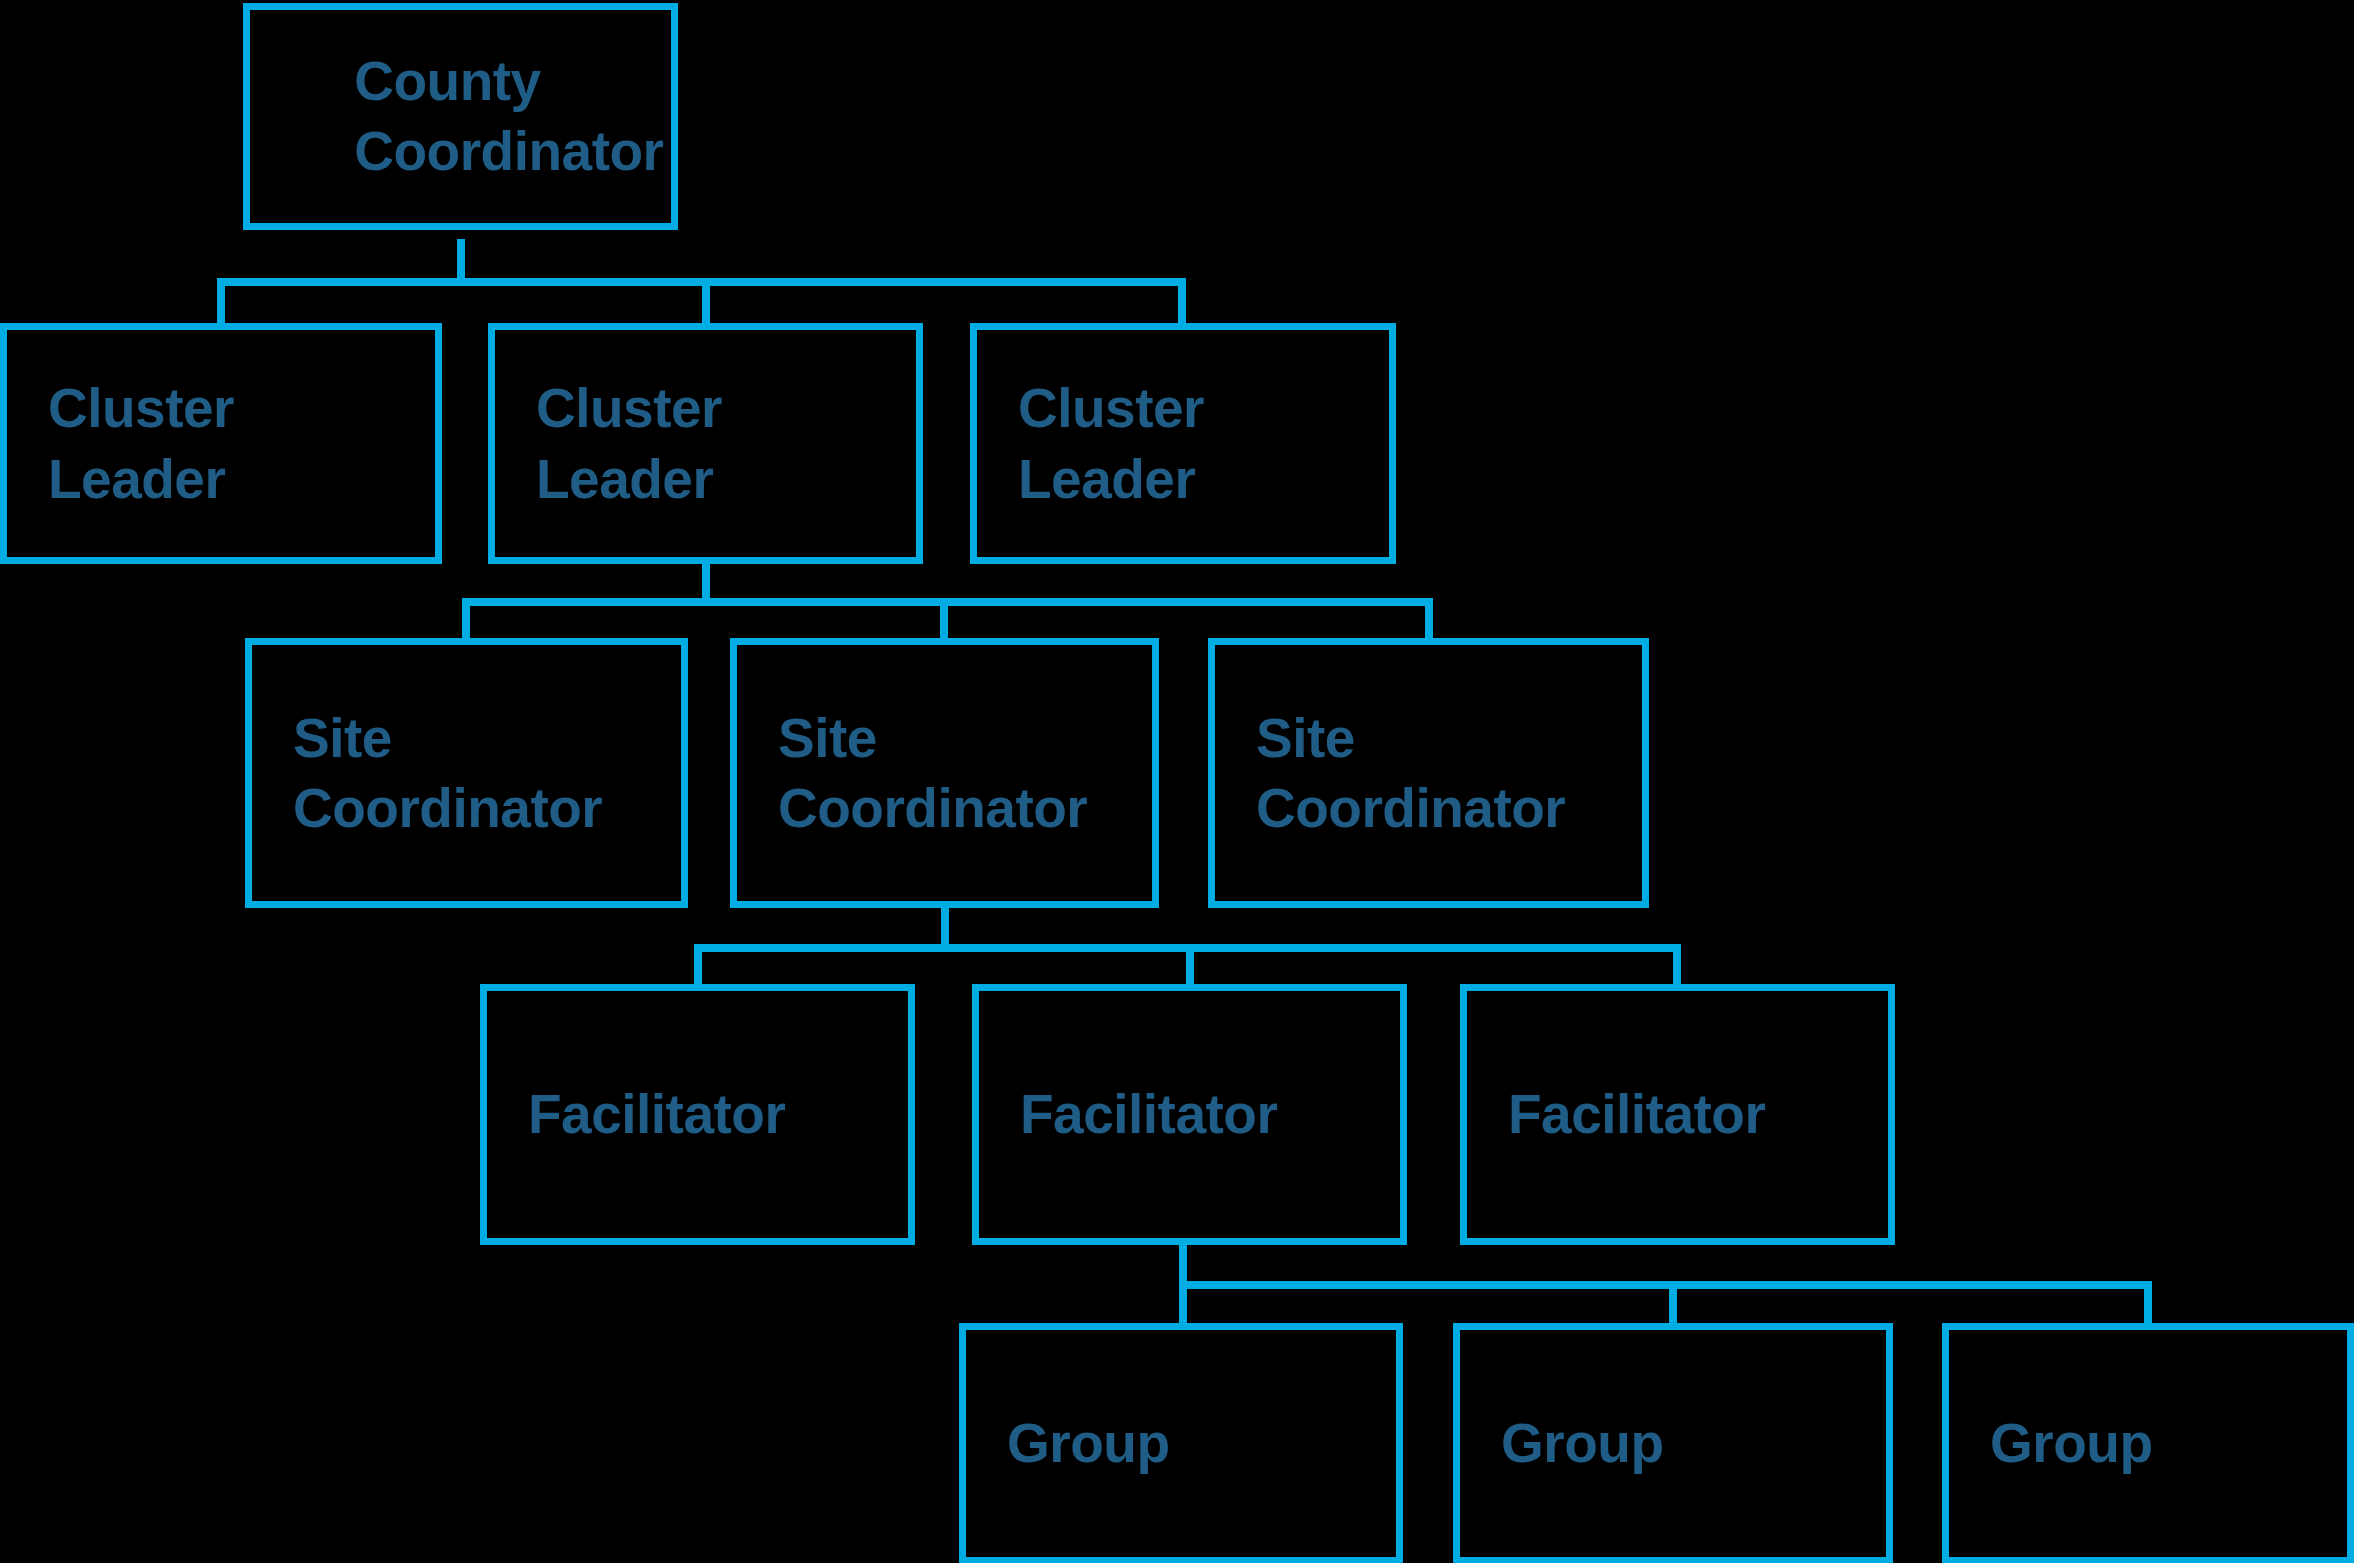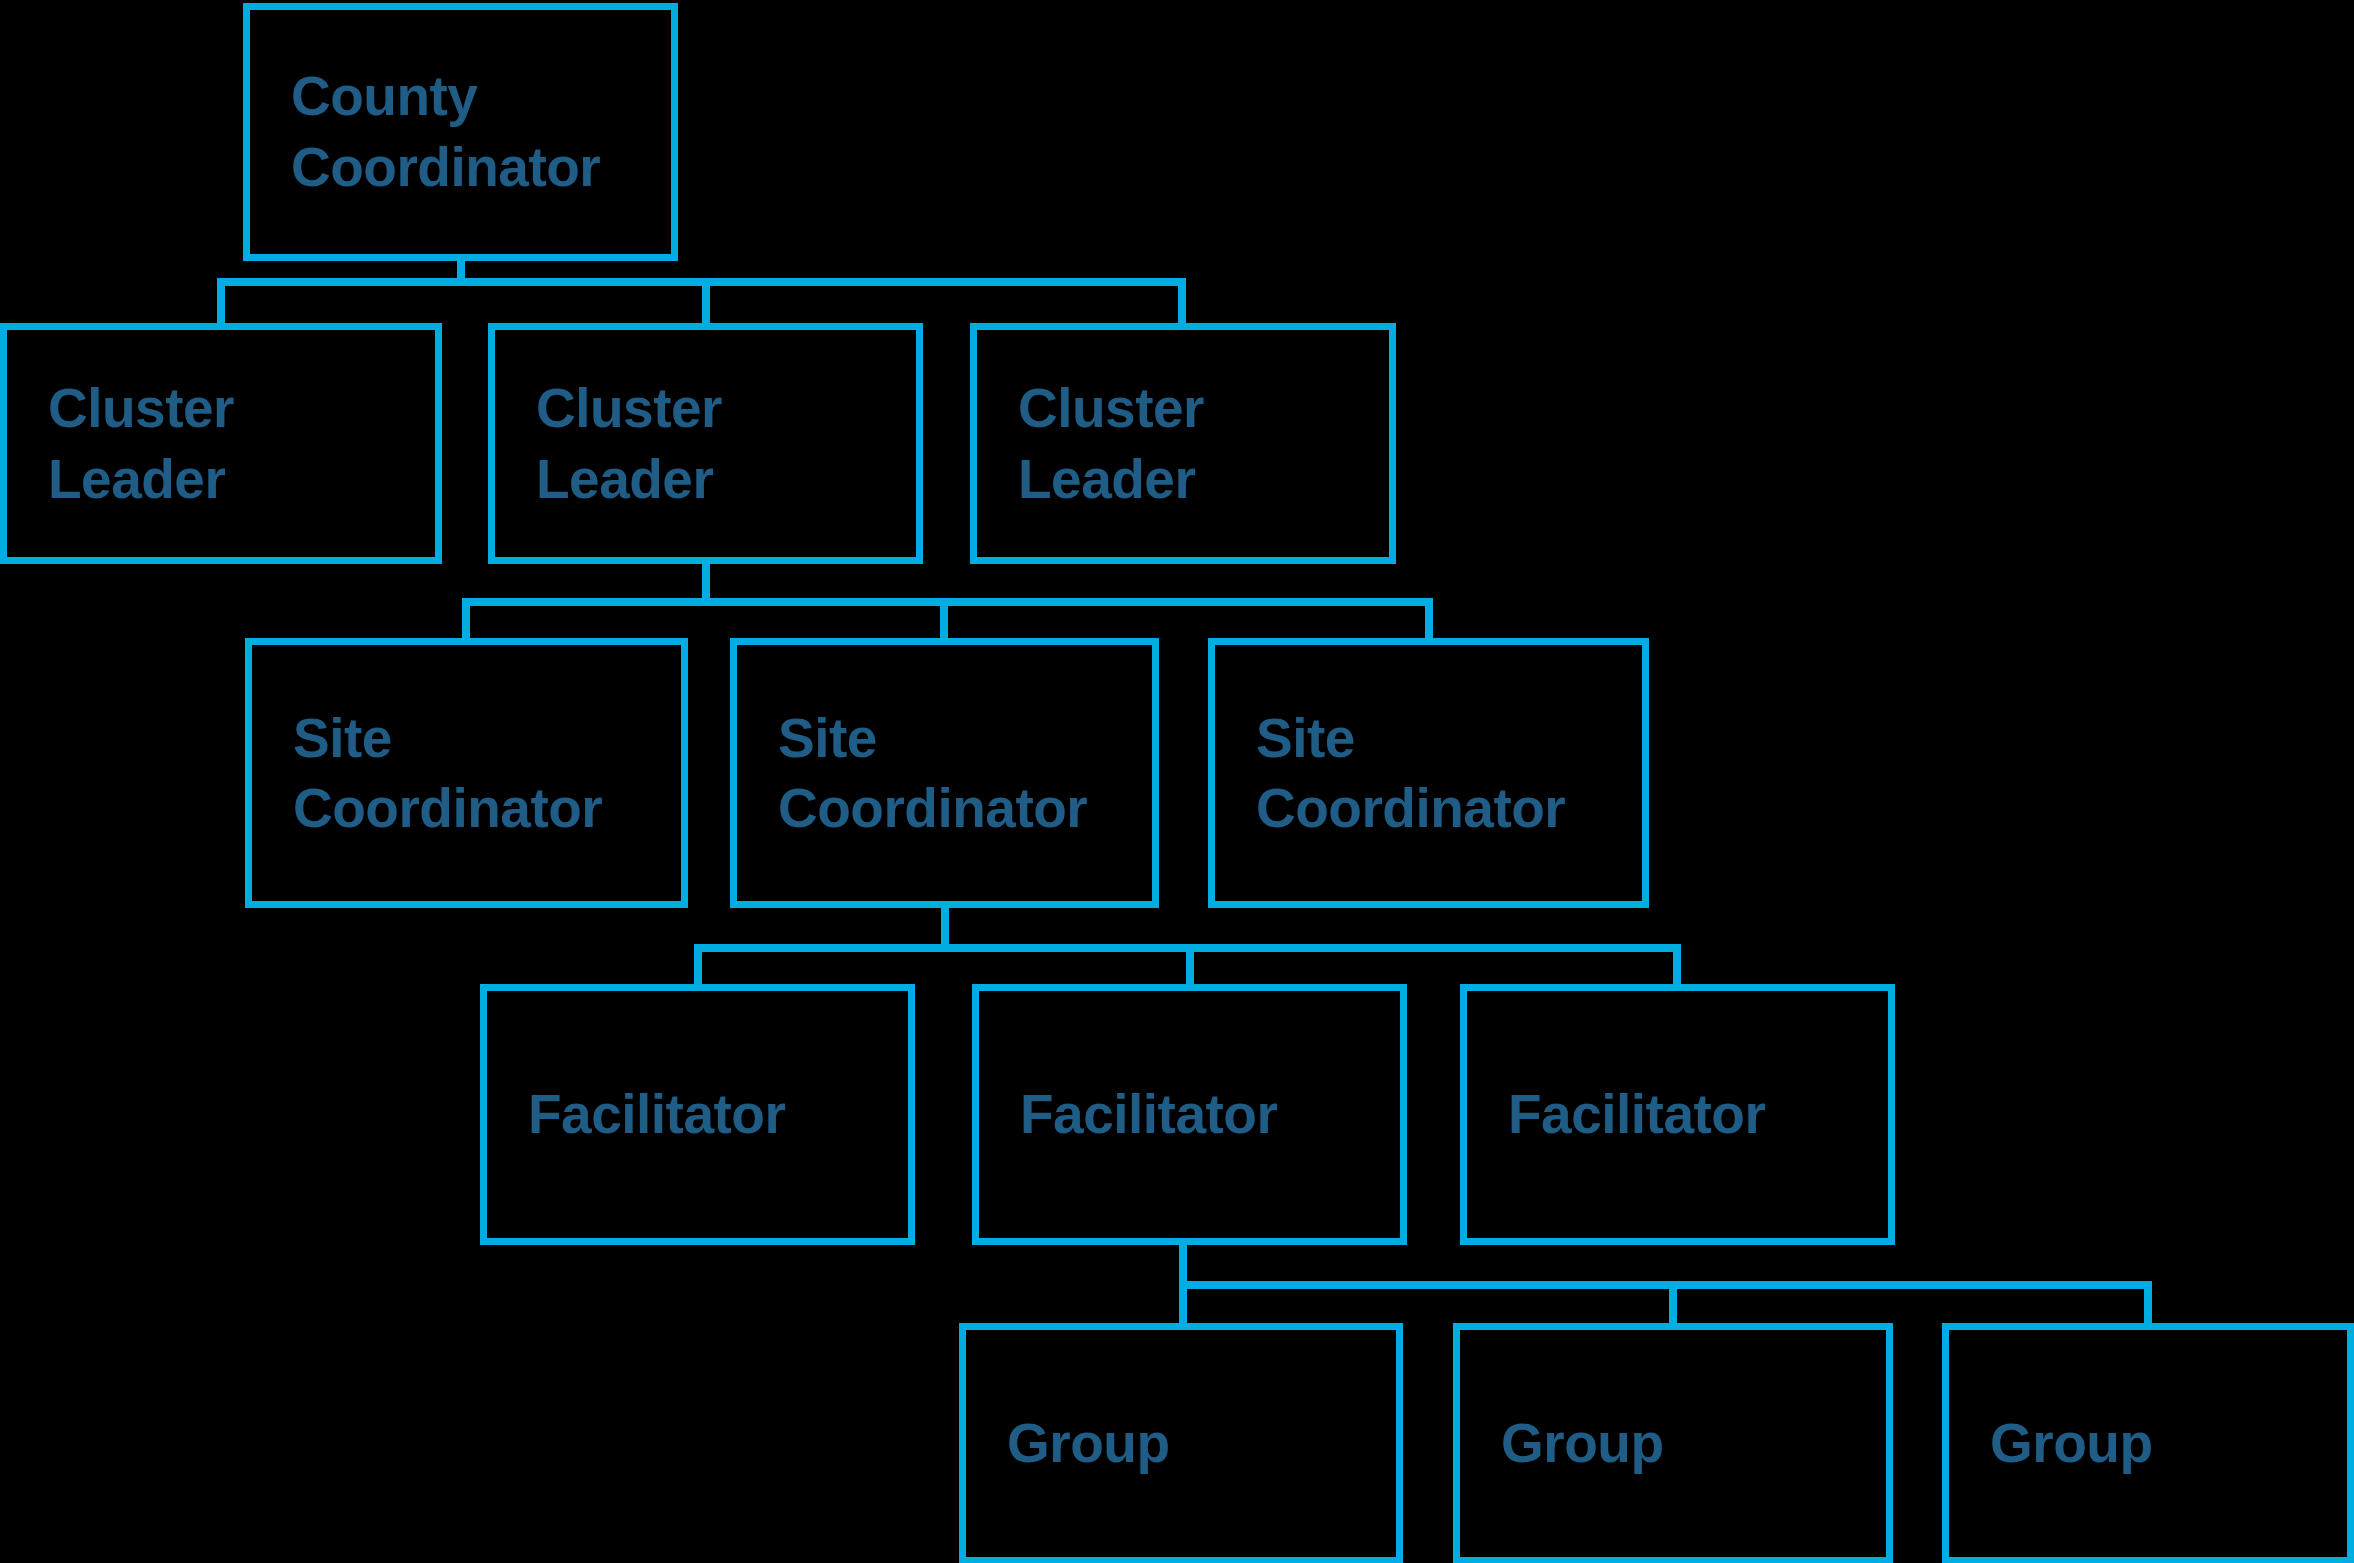--- a/index.html
+++ b/index.html
@@ -30,21 +30,21 @@
   .node-label{
     color:var(--text);
     font-size:55px;
     font-weight:bold;
     line-height:1.28;
     letter-spacing:-0.5px;
     padding-left:41px;
     padding-right:7.5px;
     white-space:pre-line;
   }
-  #county   {left:243px;  top:2.8px;    width:435px; height:258px;}
+  #county   {left:243px;  top:2.8px;    width:435px; height:227px;justify-content:flex-end;}
   #cluster1 {left:0px;    top:323px;  width:442px; height:241px;}
   #cluster2 {left:488px;  top:323px;  width:435px; height:241px;}
   #cluster3 {left:970px; top:323px;  width:426px; height:241px;}
   #site1    {left:245px;  top:638px;  width:443px; height:270px;}
   #site2    {left:730px;  top:638px;  width:429px; height:270px;}
   #site3    {left:1208px; top:638px;  width:441px; height:270px;}
   #fac1     {left:480px;  top:984px; width:435px; height:261px;}
   #fac2     {left:972px; top:984px; width:435px; height:261px;}
   #fac3     {left:1460px; top:984px; width:435px; height:261px;}
   #group1   {left:959px; top:1323px; width:444px; height:241px;}

